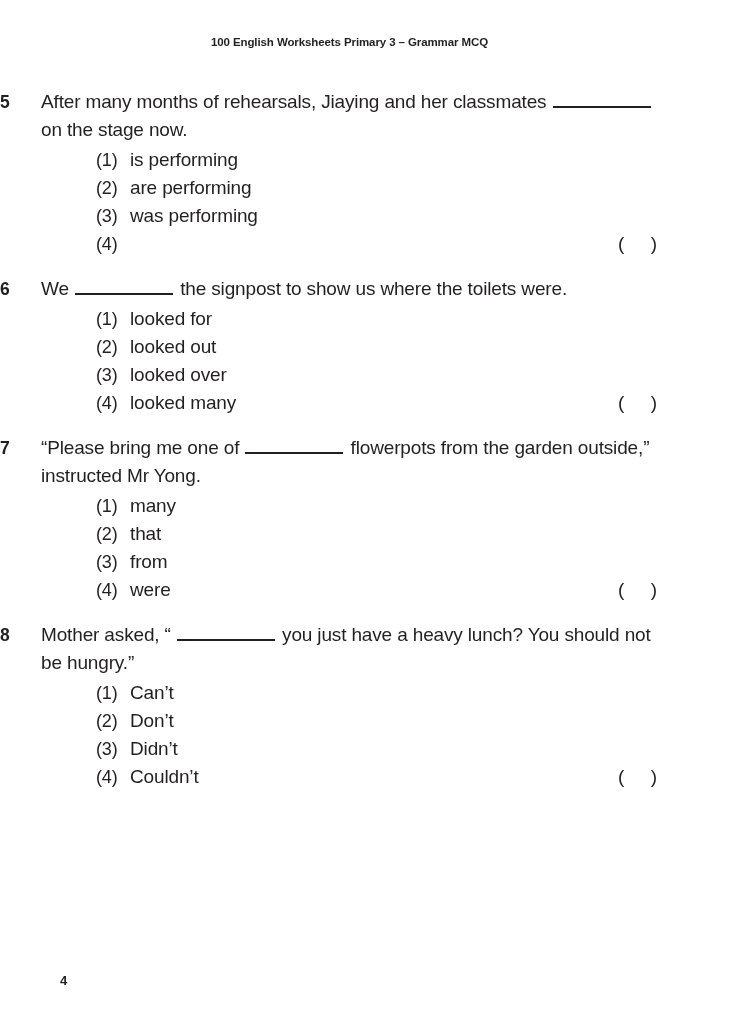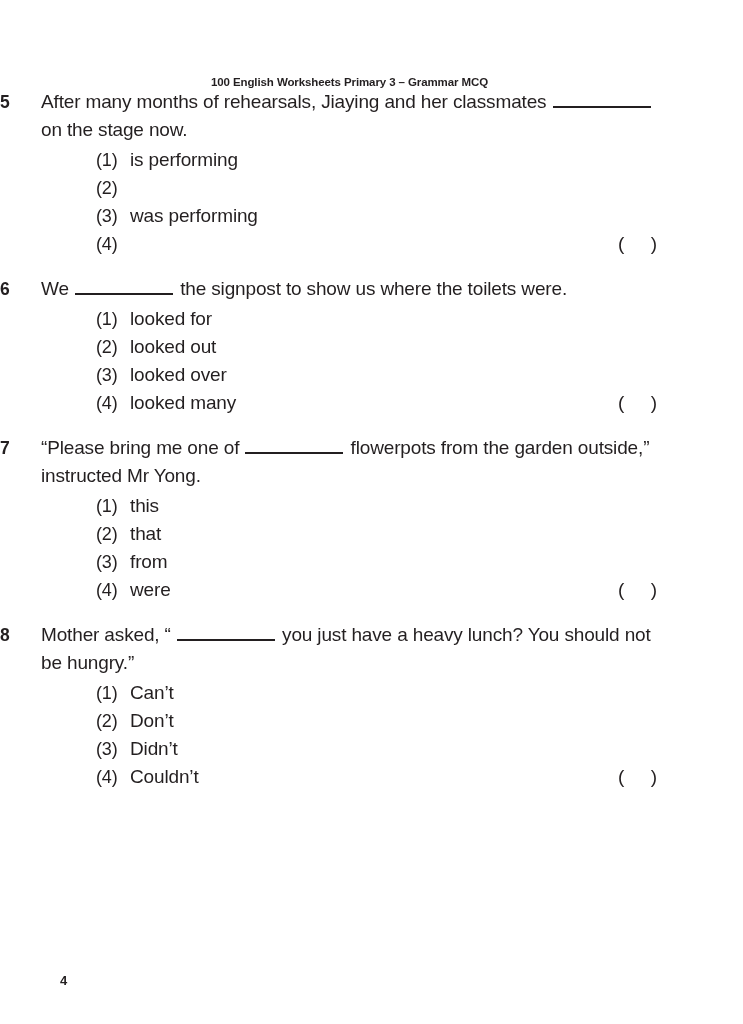--- a/index.html
+++ b/index.html
@@ -22,21 +22,20 @@
     position: absolute;
     top: 36px;
     left: 0;
     width: 699px;
     text-align: center;
     font-size: 11.5px;
     font-weight: bold;
     letter-spacing: -0.1px;
     color: #231f20;
     white-space: nowrap;
-    margin-top: 40px;
   }
 
   
   .content {
     position: absolute;
     top: 88px;
     left: 0;
     width: 743px;
   }
 
@@ -136,20 +135,21 @@
         <div class="q-number">5</div>
         <div class="q-stem"><span>After many months of rehearsals, Jiaying and her classmates</span> <span class="blank"></span> <span>on the stage now.</span></div>
       </div>
       <div class="options">
         <div class="option">
           <span class="marker">(1)</span>
           <span class="opt-text">is performing</span>
         </div>
         <div class="option">
           <span class="marker">(2)</span>
+          <span class="opt-text">are performing</span>
         </div>
         <div class="option">
           <span class="marker">(3)</span>
           <span class="opt-text">was performing</span>
         </div>
         <div class="option">
           <span class="marker">(4)</span>
           <span class="answer-bracket">(     )</span>
         </div>
       </div>
@@ -180,21 +180,21 @@
       </div>
     </div>
     <div class="question">
       <div class="q-row">
         <div class="q-number">7</div>
         <div class="q-stem"><span>“Please bring me one of</span> <span class="blank"></span> <span>flowerpots from the garden outside,” instructed Mr Yong.</span></div>
       </div>
       <div class="options">
         <div class="option">
           <span class="marker">(1)</span>
-          <span class="opt-text">this</span>
+          <span class="opt-text">many</span>
         </div>
         <div class="option">
           <span class="marker">(2)</span>
           <span class="opt-text">that</span>
         </div>
         <div class="option">
           <span class="marker">(3)</span>
           <span class="opt-text">from</span>
         </div>
         <div class="option">

